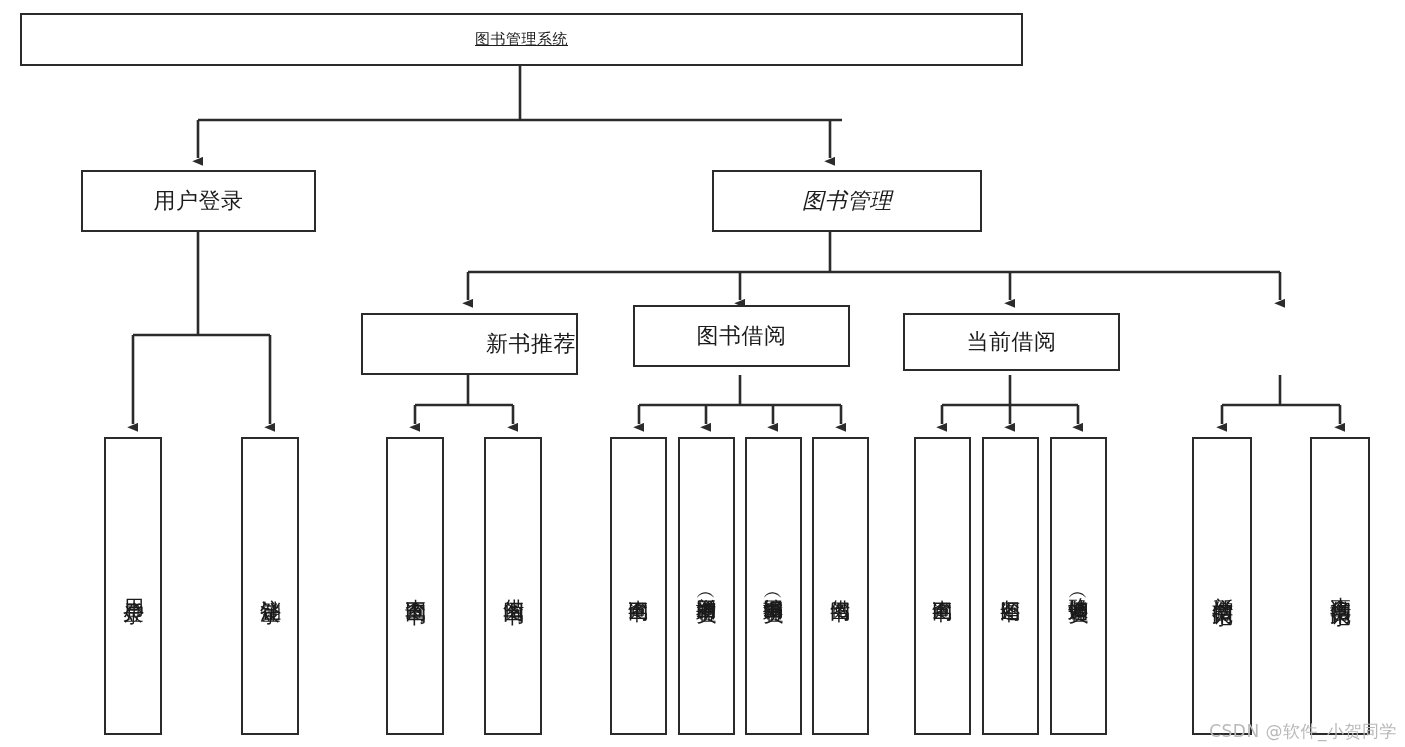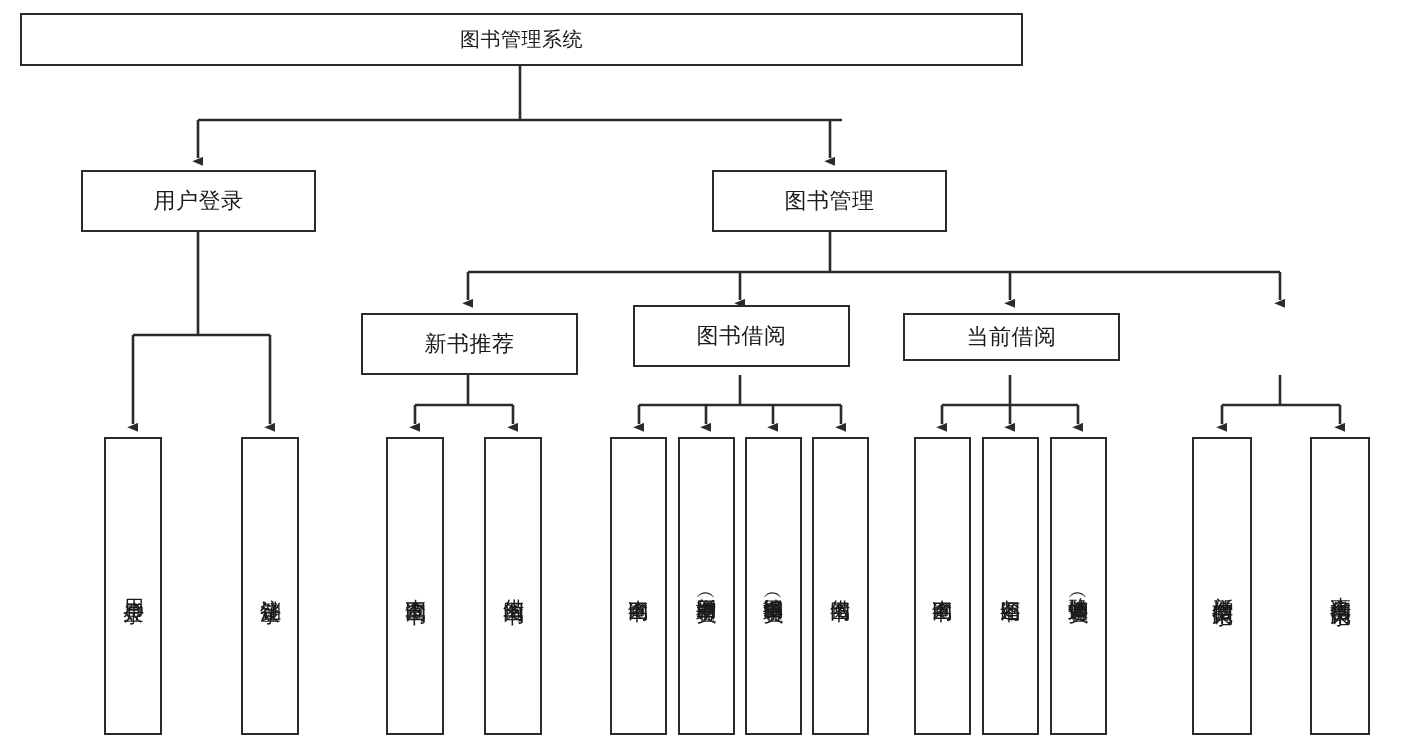--- a/index.html
+++ b/index.html
@@ -40,21 +40,22 @@
     line-height: 1.18;
     text-align: center;
     white-space: nowrap;
   }
   
   .node.horiz .label {
     font-size: 22px;
     letter-spacing: 0.5px;
   }
   .node.root .label {
-    font-size: 20px;
+    font-size: 15px;
+    text-decoration: underline;
   }
   
   .node.vert {
     align-items: center;
     justify-content: center;
   }
   .node.vert .label {
     writing-mode: vertical-rl;
     text-orientation: upright;
     font-size: 21px;
@@ -133,31 +134,31 @@
     </g>
   </svg>
 
   <div class="node horiz root" style="left:20px; top:13px; width:1003px; height:53px;">
     <span class="label">图书管理系统</span>
   </div>
 
   <div class="node horiz" style="left:81px; top:170px; width:235px; height:62px;">
     <span class="label">用户登录</span>
   </div>
-  <div class="node horiz" style="left:712px; top:170px; width:235px; height:62px;">
+  <div class="node horiz" style="left:712px; top:170px; width:270px; height:62px;font-style:italic;">
     <span class="label">图书管理</span>
   </div>
 
-  <div class="node horiz" style="left:361px; top:313px; width:217px; height:62px;">
+  <div class="node horiz" style="left:361px; top:313px; width:217px; height:62px;justify-content:flex-end;">
     <span class="label">新书推荐</span>
   </div>
   <div class="node horiz" style="left:633px; top:305px; width:217px; height:62px;">
     <span class="label">图书借阅</span>
   </div>
-  <div class="node horiz" style="left:903px; top:313px; width:217px; height:48px;">
+  <div class="node horiz" style="left:903px; top:313px; width:217px; height:58px;">
     <span class="label">当前借阅</span>
   </div>
 
   <div class="node vert" style="left:104px; top:437px; width:58px; height:298px;">
     <span class="label">用户登录</span>
   </div>
   <div class="node vert" style="left:241px; top:437px; width:58px; height:298px;">
     <span class="label">注销登录</span>
   </div>
 
@@ -191,14 +192,15 @@
     <span class="label">确认归还（管理员）</span>
   </div>
 
   <div class="node vert" style="left:1192px; top:437px; width:60px; height:298px;">
     <span class="label">新增借阅记录</span>
   </div>
   <div class="node vert" style="left:1310px; top:437px; width:60px; height:298px;">
     <span class="label">查询借阅记录</span>
   </div>
 
+  <div id="watermark">CSDN @软件_小贺同学</div>
 
 </div>
 
 </body></html>

